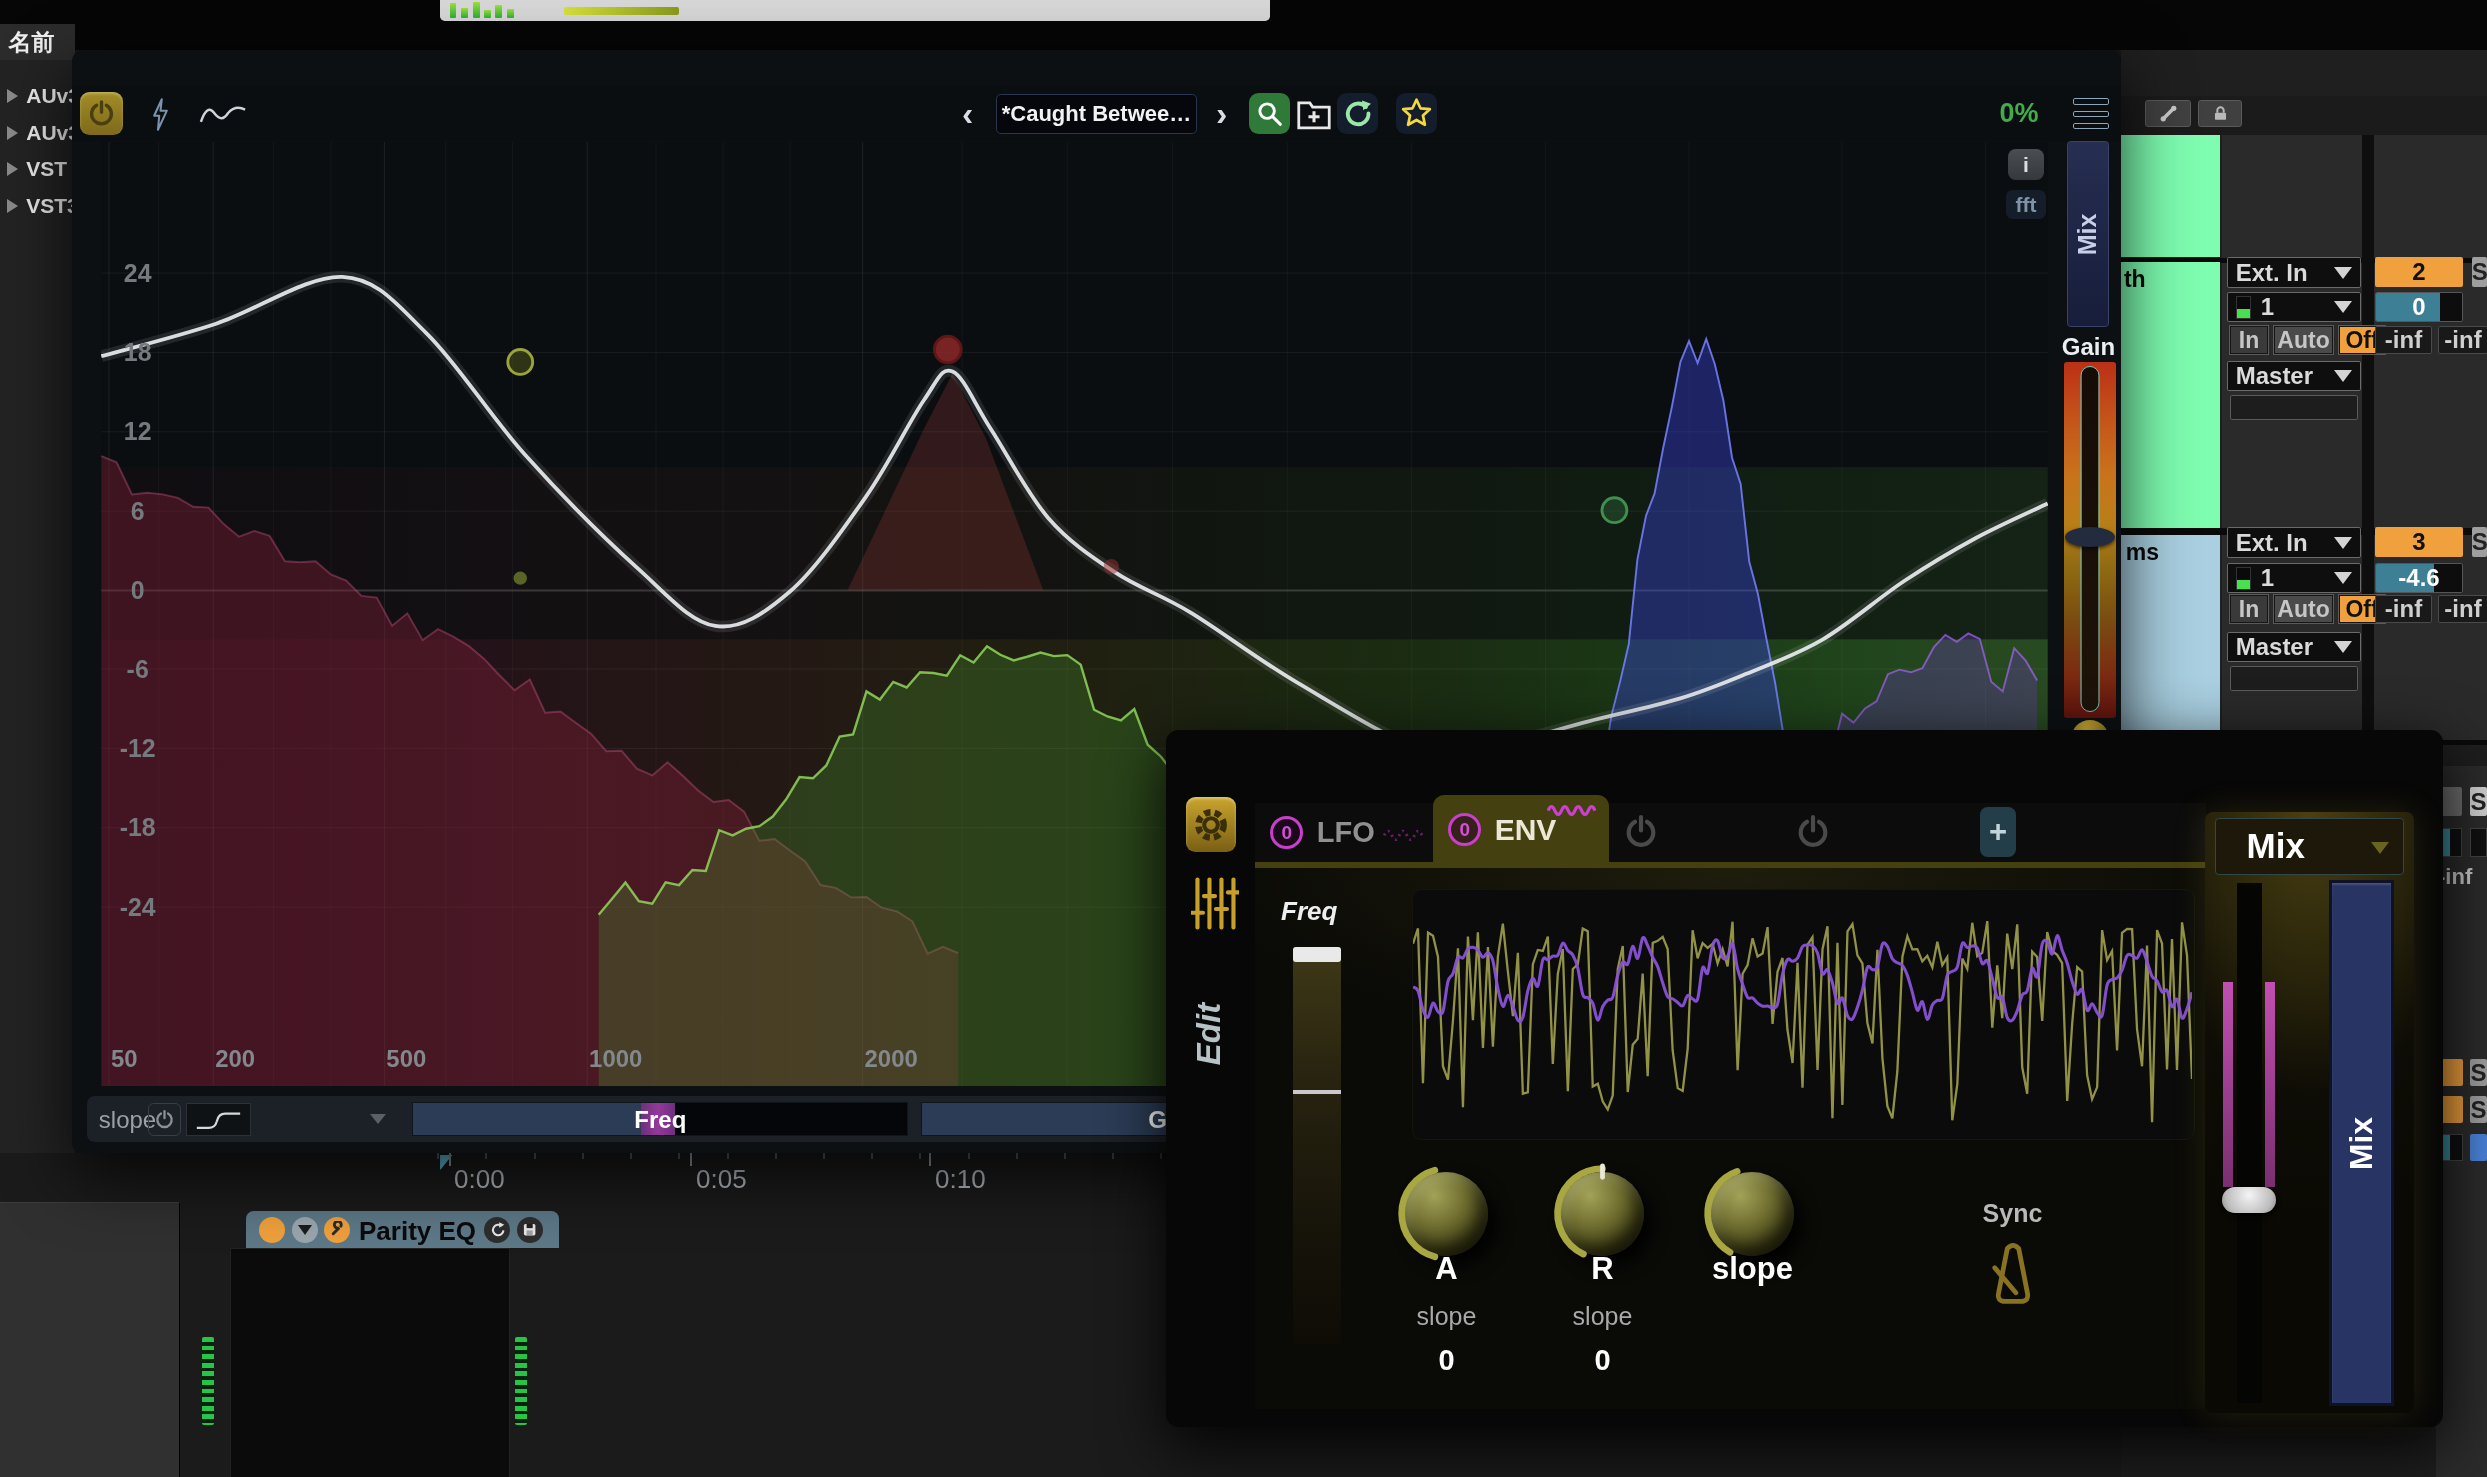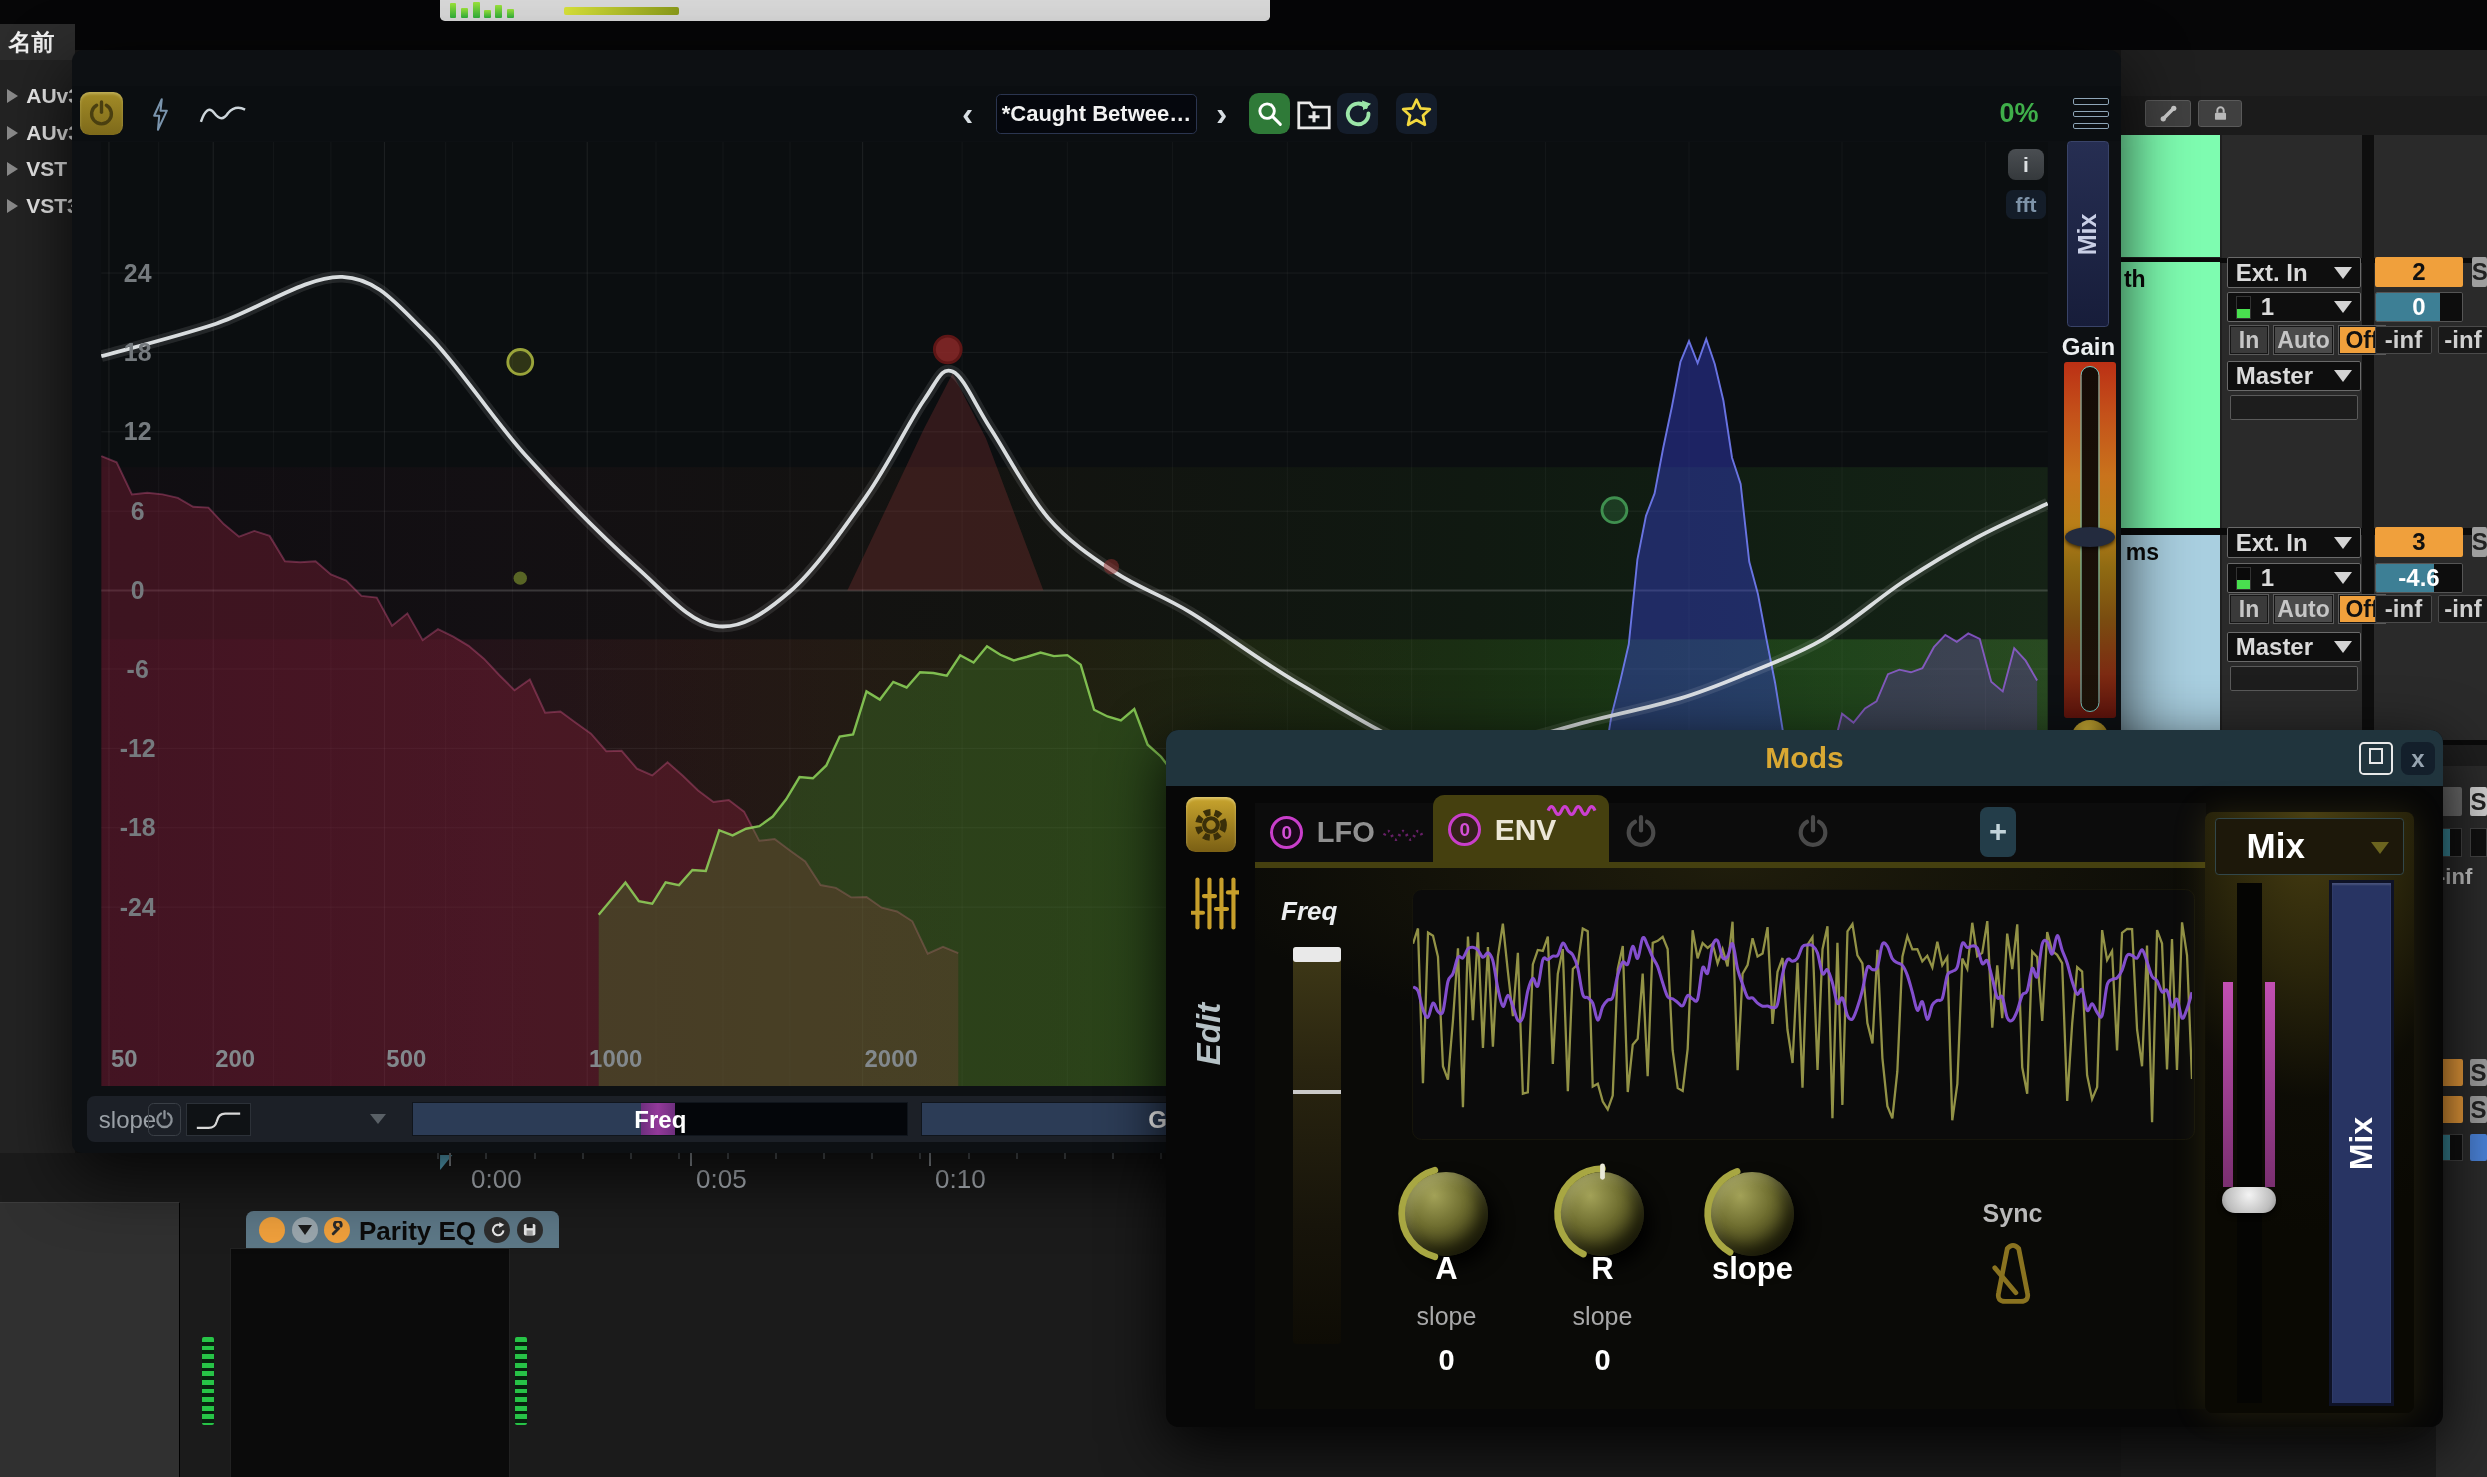--- a/index.html
+++ b/index.html
@@ -212,21 +212,21 @@
       <div class="tick" style="left: 354px; height: 7.7px;"></div>
       <div class="tick" style="left: 402px; height: 7.7px;"></div>
       <div class="tick" style="left: 450px; height: 7.7px;"></div>
       <div class="tick" style="left: 498px; height: 7.7px;"></div>
       <div class="tick" style="left: 547px; height: 7.7px;"></div>
       <div class="tick" style="left: 595px; height: 7.7px;"></div>
       <div class="tick" style="left: 643px; height: 7.7px;"></div>
       <div class="tick" style="left: 691px; height: 7.7px;"></div>
       <div class="tick" style="left: 739px; height: 7.7px;"></div>
       <div class="tick major" style="left: 28px; height: 15.3px;"></div>
-      <div class="tlabel" style="left: 50px;">0:00</div>
+      <div class="tlabel" style="left: 33px;">0:00</div>
       <div class="tick major" style="left: 269px; height: 15.3px;"></div>
       <div class="tlabel" style="left: 275px;">0:05</div>
       <div class="tick major" style="left: 508px; height: 15.3px;"></div>
       <div class="tlabel" style="left: 514px;">0:10</div>
     </div>
 
   <div class="abs" id="right-panel">
     <div class="rp" style="left:0;top:46px;width:366px;height:39px;background:#1b1b1b"></div>
     <div class="rp fc" style="left:24px;top:50px;width:46px;height:27px;background:#404040;border:1px solid #5a5a5a;border-radius:2.9px">
       <svg width="21" height="21" viewBox="0 0 24 24">
@@ -525,29 +525,20 @@
         <div style="position:absolute;left:46%;top:0;bottom:0;width:7%;background:linear-gradient(90deg,#6e2f7e,#93399a,#6e2f7e)"></div>
         <div class="ftxt">Freq</div>
       </div>
       <div class="field" style="left:834px;width:507px;background:#2c3c56">
         <div class="ftxt">Gain</div>
       </div>
     </div>
   </div>
 
   <div class="abs" id="mods">
-    <div class="abs" id="mods-titlebar">
-      <div id="mods-title">Mods</div>
-      <div class="abs" id="mods-max">
-          <div id="mods-max-inner"></div>
-        </div>
-      <div class="abs fc" id="mods-close">
-          <span>x</span>
-        </div>
-    </div>
 
     <div class="abs" id="mods-tabrow"></div>
     <div class="abs fc" id="gear-btn">
       <svg width="40" height="40" viewBox="0 0 44 44">
         <circle cx="22" cy="22" r="14" fill="none" stroke="#3a2f09" stroke-width="7" stroke-dasharray="7 4.6"></circle>
         <circle cx="22" cy="22" r="7.5" fill="none" stroke="#3a2f09" stroke-width="4.5"></circle>
       </svg>
     </div>
 
     <div class="mod-tab" style="left:91px;top:73px;width:174px;height:59px">

